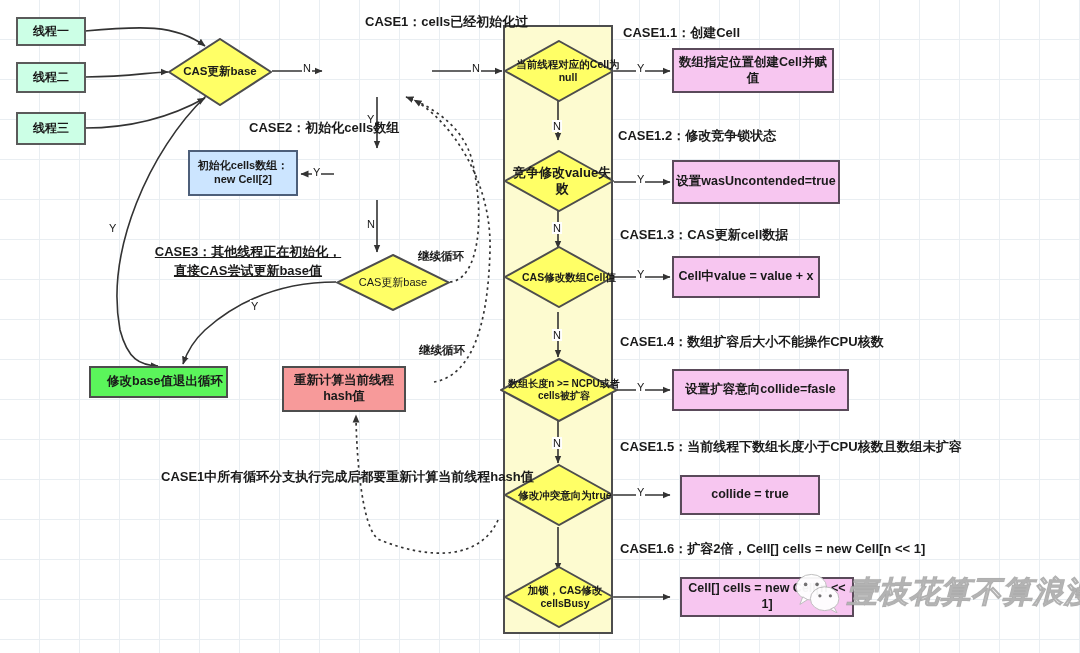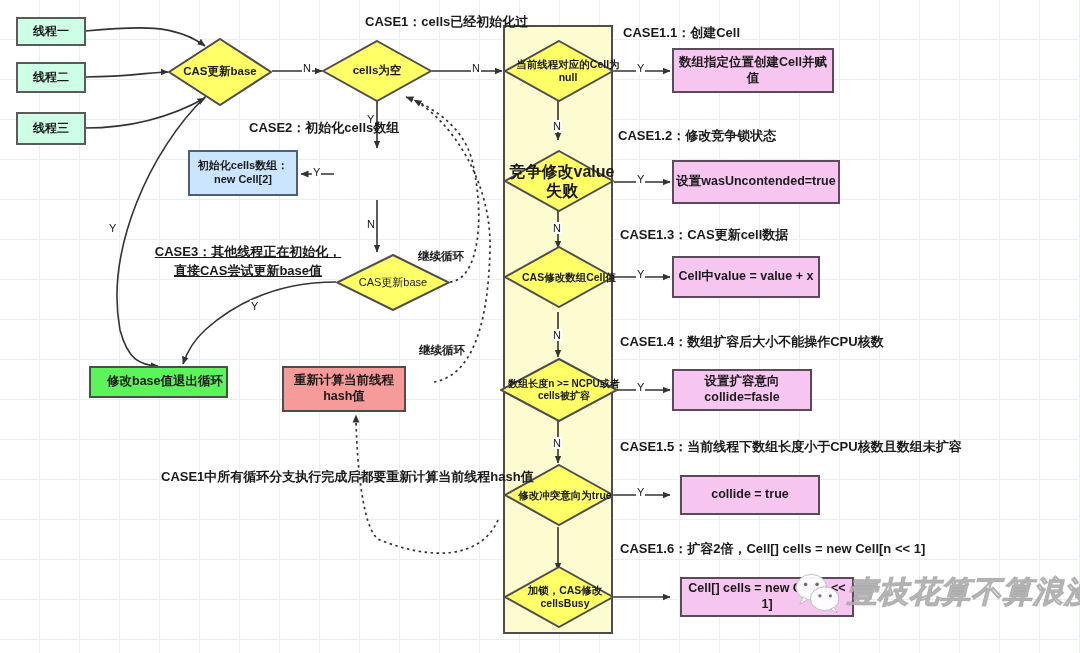--- a/index.html
+++ b/index.html
@@ -136,26 +136,20 @@
     <span>线程三</span>
   </div>
 
   <div class="diamond" style="left:168px;top:38px;width:104px;height:68px;">
     <svg class="dshape" viewBox="0 0 104 68" preserveAspectRatio="none">
       <polygon points="52,1 103,34 52,67 1,34" fill="#ffff66" stroke="#4d4d4d" stroke-width="2"></polygon>
     </svg>
     <div class="dlabel">CAS更新base</div>
   </div>
 
-  <div class="diamond" style="left:322px;top:40px;width:110px;height:62px;">
-    <svg class="dshape" viewBox="0 0 110 62" preserveAspectRatio="none">
-      <polygon points="55,1 109,31 55,61 1,31" fill="#ffff66" stroke="#4d4d4d" stroke-width="2"></polygon>
-    </svg>
-    <div class="dlabel">cells为空</div>
-  </div>
 
 
   <div class="diamond" style="left:336px;top:254px;width:114px;height:57px;">
     <svg class="dshape" viewBox="0 0 114 57" preserveAspectRatio="none">
       <polygon points="57,1 113,28.5 57,56 1,28.5" fill="#ffff66" stroke="#4d4d4d" stroke-width="2"></polygon>
     </svg>
     <div class="dlabel" style="font-size:11px;font-weight:normal;">CAS更新base</div>
   </div>
 
   <div class="node rect blue-box" style="left:188px;top:150px;width:110px;height:46px;">
@@ -174,21 +168,21 @@
     <svg class="dshape" viewBox="0 0 110 62" preserveAspectRatio="none">
       <polygon points="55,1 109,31 55,61 1,31" fill="#ffff66" stroke="#4d4d4d" stroke-width="2"></polygon>
     </svg>
     <div class="dlabel" style="font-size:10.5px;padding:0 9px;">当前线程对应的Cell为null</div>
   </div>
 
   <div class="diamond" style="left:504px;top:150px;width:110px;height:62px;">
     <svg class="dshape" viewBox="0 0 110 62" preserveAspectRatio="none">
       <polygon points="55,1 109,31 55,61 1,31" fill="#ffff66" stroke="#4d4d4d" stroke-width="2"></polygon>
     </svg>
-    <div class="dlabel" style="font-size:16px;padding:0 3px;">竞争修改value失败</div>
+    <div class="dlabel" style="font-size:13px;padding:0 3px;">竞争修改value失败</div>
   </div>
 
   <div class="diamond" style="left:504px;top:246px;width:110px;height:62px;">
     <svg class="dshape" viewBox="0 0 110 62" preserveAspectRatio="none">
       <polygon points="55,1 109,31 55,61 1,31" fill="#ffff66" stroke="#4d4d4d" stroke-width="2"></polygon>
     </svg>
     <div class="dlabel" style="font-size:10.5px;padding:0 10px;">CAS修改数组Cell值</div>
   </div>
 
   <div class="diamond" style="left:500px;top:358px;width:118px;height:64px;">
@@ -214,21 +208,21 @@
 
   <div class="node rect pink-box" style="left:672px;top:48px;width:162px;height:45px;">
     <span>数组指定位置创建Cell并赋值</span>
   </div>
   <div class="node rect pink-box" style="left:672px;top:160px;width:168px;height:44px;">
     <span>设置wasUncontended=true</span>
   </div>
   <div class="node rect pink-box" style="left:672px;top:256px;width:148px;height:42px;">
     <span>Cell中value = value + x</span>
   </div>
-  <div class="node rect pink-box" style="left:672px;top:369px;width:140px;height:42px;justify-content:center;">
+  <div class="node rect pink-box" style="left:672px;top:369px;width:177px;height:42px;justify-content:center;">
     <span>设置扩容意向collide=fasle</span>
   </div>
   <div class="node rect pink-box" style="left:680px;top:475px;width:140px;height:40px;">
     <span>collide = true</span>
   </div>
   <div class="node rect pink-box" style="left:680px;top:577px;width:174px;height:40px;">
     <span>Cell[] cells = new Cell[n &lt;&lt; 1]</span>
   </div>
 
   <div class="caption" style="left:365px;top:13px;">CASE1：cells已经初始化过</div>

